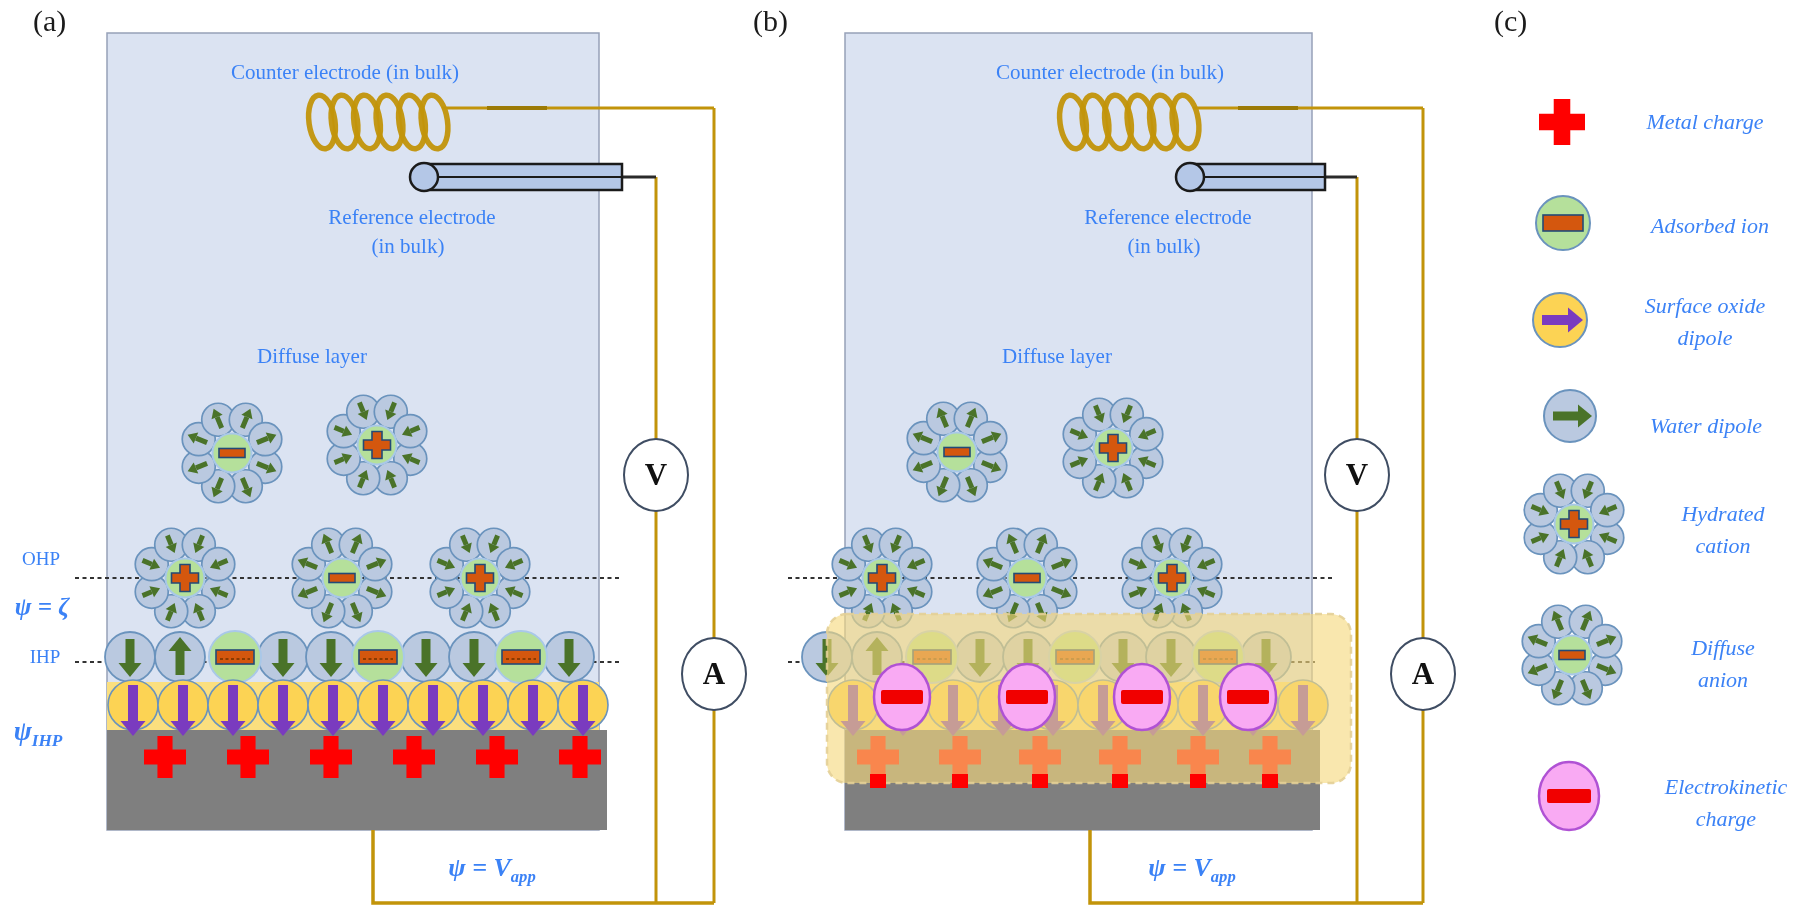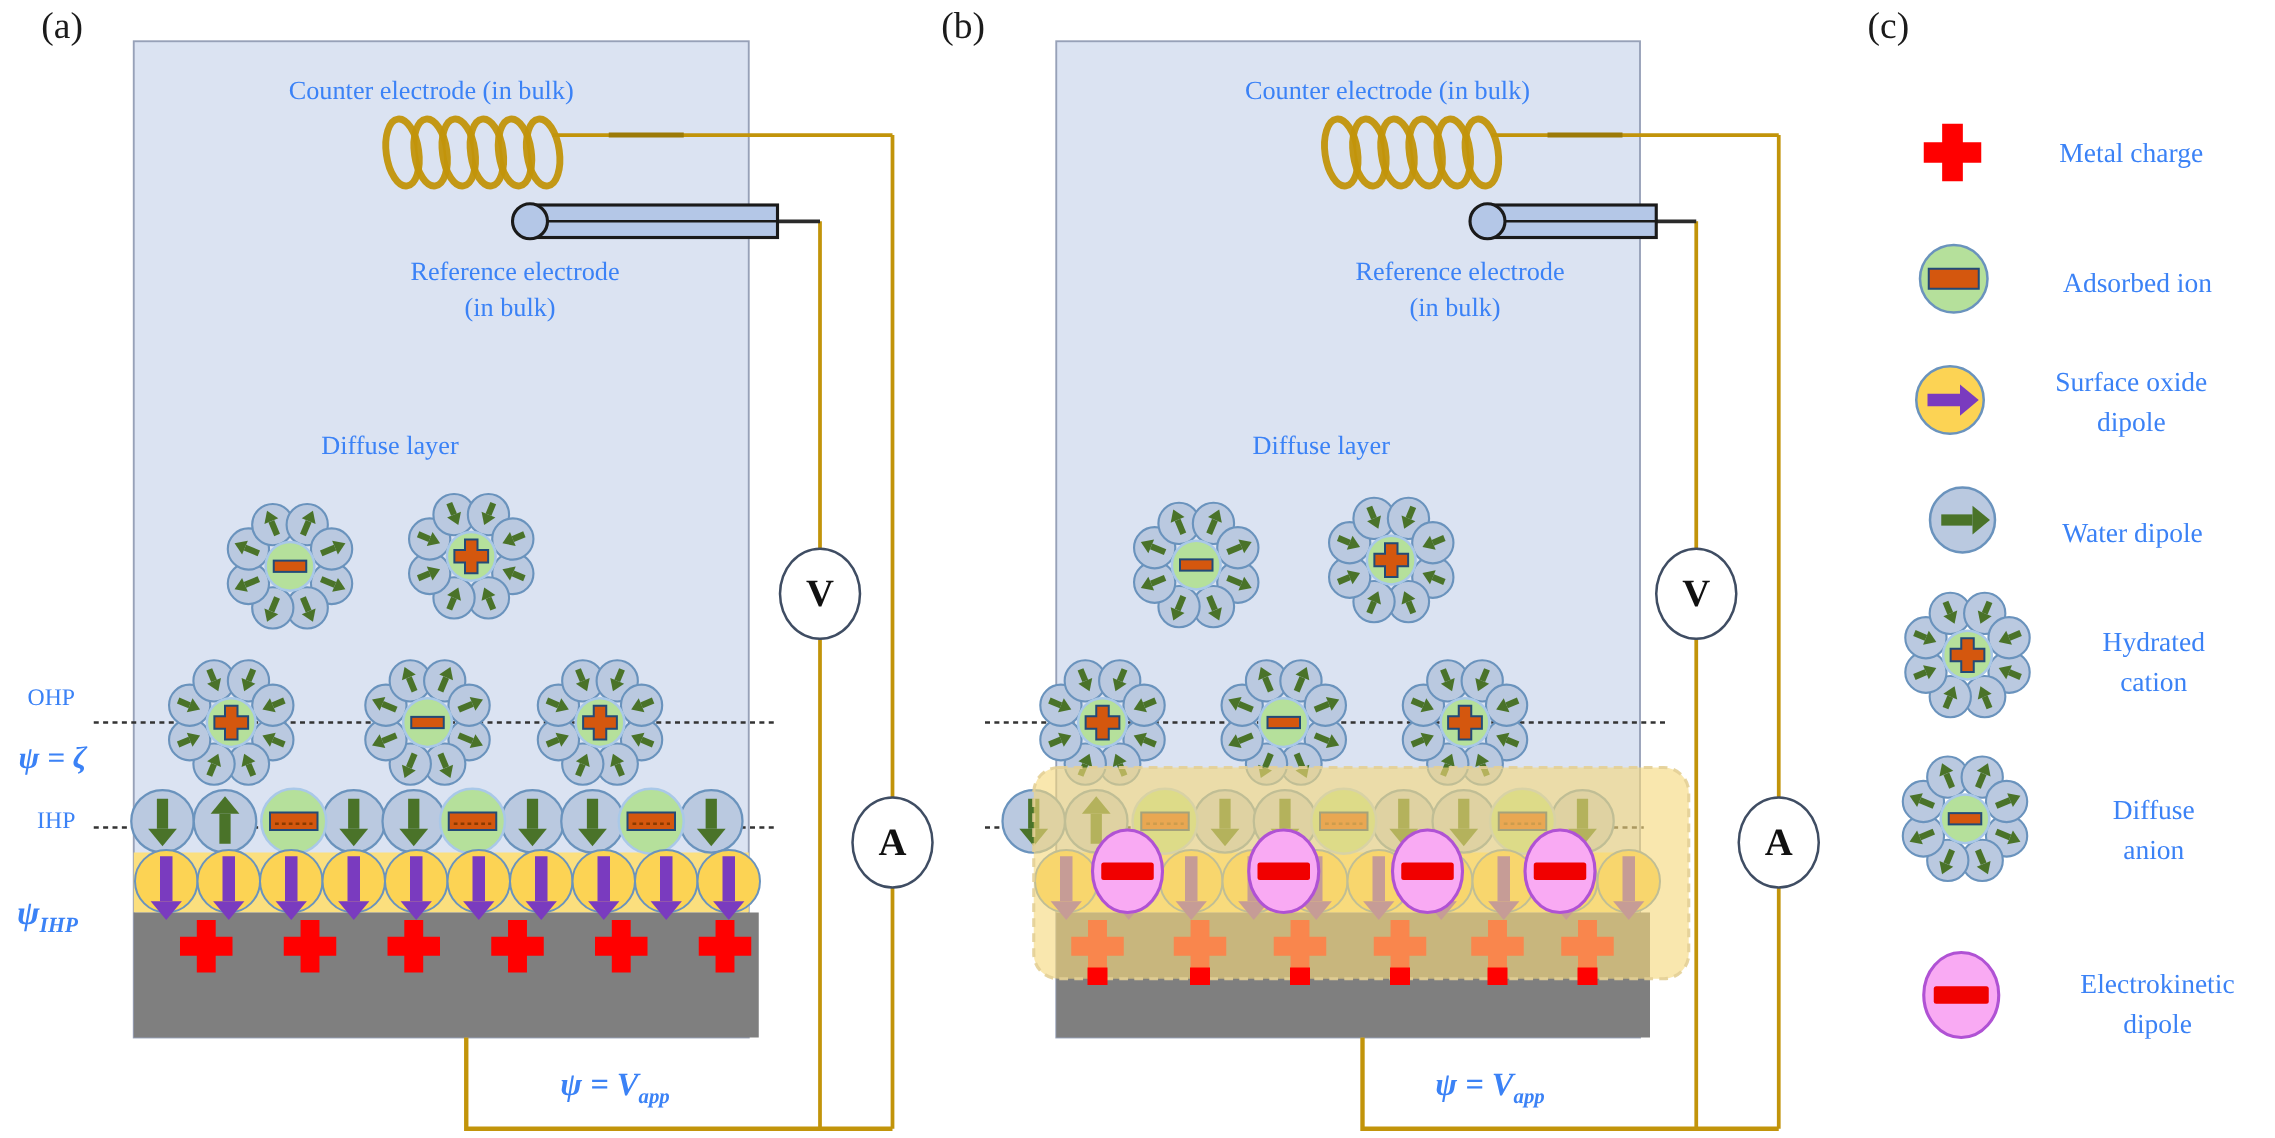--- a/index.html
+++ b/index.html
@@ -9,21 +9,21 @@
   .lbl{position:absolute;transform:translate(-50%,-50%);text-align:center;white-space:nowrap;
        font-family:"Liberation Serif",serif;color:#3b82f6;line-height:1.25;}
   .corner{position:absolute;transform:none;font-size:30px;font-family:"Liberation Serif",serif;}
   .eq{font-weight:bold;font-style:italic;}
   sub{font-size:64%;}
   .meter{position:absolute;width:62px;height:70px;border:2px solid #3f4d63;border-radius:50%;
          background:#fff;display:flex;align-items:center;justify-content:center;
          transform:translate(-50%,-50%);font-family:"Liberation Serif",serif;
          font-weight:bold;font-size:31px;color:#111;}
   .wrap{white-space:normal;line-height:1.45;}
-  .leg{font-size:22px;}
+  .leg{font-size:22px;font-style:italic;}
 </style>
 </head>
 <body>
 
 <div class="stage">
   <svg id="scene" width="1820" height="910" viewBox="0 0 1820 910">
       <g>
         <rect x="107" y="33" width="492" height="797" fill="#dbe3f2" stroke="#97a1b8" stroke-width="1.5"></rect>
         <rect x="107" y="682" width="492" height="48" fill="#fbdf7e"></rect>
         <rect x="107" y="730" width="500" height="100" fill="#7f7f7f"></rect>
@@ -709,14 +709,14 @@
     </div>
   <div class="lbl eq" style="left:1192px;top:870px;font-size:26px;"><span>ψ = V</span><sub>app</sub></div>
 
   <div class="corner" style="left:1494px;top:4px;">(c)</div>
   <div class="lbl leg" style="left:1705px;top:122px;">Metal charge</div>
   <div class="lbl leg" style="left:1710px;top:226px;">Adsorbed ion</div>
   <div class="lbl leg wrap" style="left:1705px;top:322px;width:160px;">Surface oxide dipole</div>
   <div class="lbl leg" style="left:1706px;top:426px;text-align:center;">Water dipole</div>
   <div class="lbl leg wrap" style="left:1723px;top:530px;width:110px;">Hydrated cation</div>
   <div class="lbl leg wrap" style="left:1723px;top:664px;width:110px;">Diffuse anion</div>
-  <div class="lbl leg wrap" style="left:1726px;top:803px;width:155px;">Electrokinetic dipole</div>
+  <div class="lbl leg wrap" style="left:1726px;top:803px;width:155px;">Electrokinetic charge</div>
 </div>
 
 </body></html>

